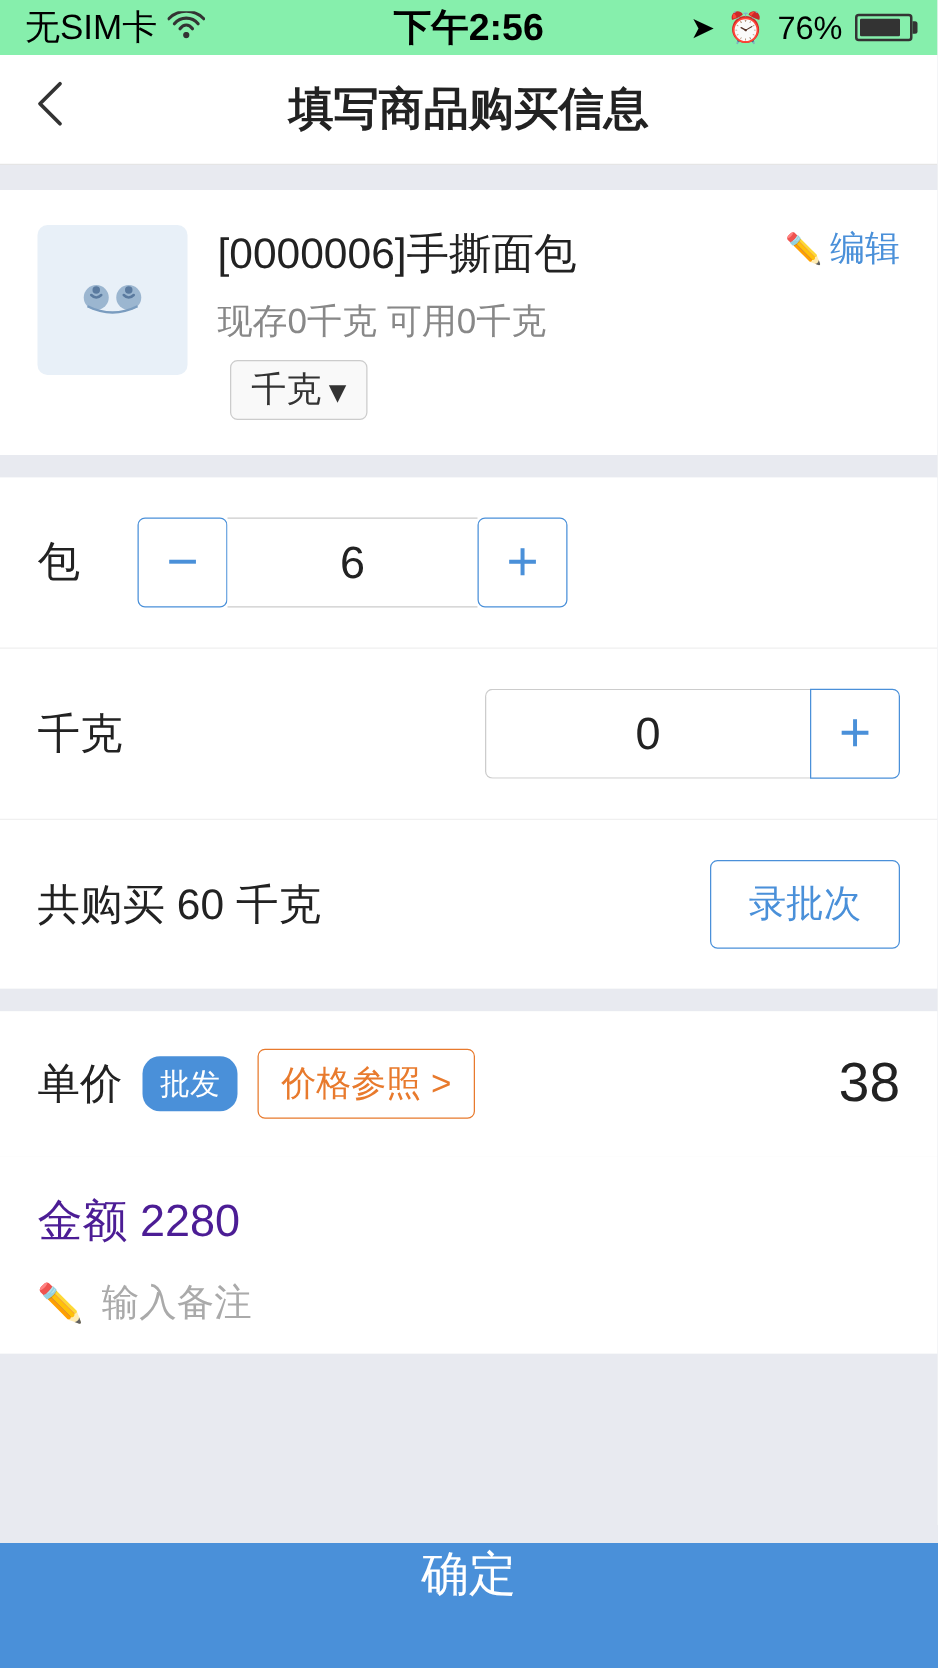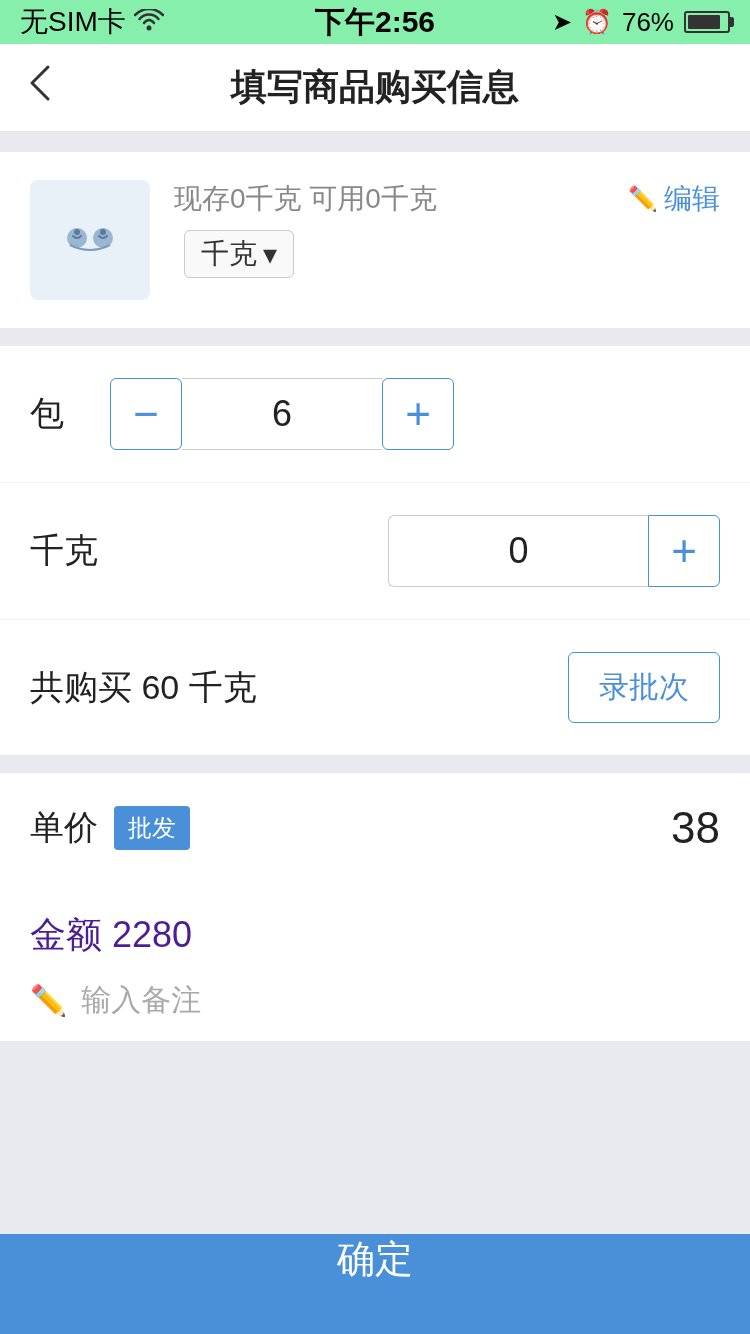--- a/index.html
+++ b/index.html
@@ -256,21 +256,21 @@
     .price-label {
       font-size: 34px;
       color: #222;
       margin-right: 16px;
     }
     .price-tag {
       background: #4a90d9;
       color: #fff;
       font-size: 24px;
       padding: 6px 14px;
-      border-radius: 4px;
+      border-radius: 14px;
       margin-right: 16px;
     }
     .price-ref {
       border: 1.5px solid #e87a2d;
       color: #e87a2d;
       font-size: 28px;
       padding: 8px 18px;
       border-radius: 6px;
       display: flex;
       align-items: center;
@@ -375,20 +375,21 @@
         <circle cx="22" cy="28" r="10" fill="#7a9cbf" opacity="0.7"></circle>
         <circle cx="48" cy="28" r="10" fill="#7a9cbf" opacity="0.7"></circle>
         <circle cx="22" cy="22" r="3" fill="#5a7a9f"></circle>
         <circle cx="48" cy="22" r="3" fill="#5a7a9f"></circle>
         <path d="M18 26 Q22 30 26 26" stroke="#5a7a9f" stroke-width="2" stroke-linecap="round" fill="none"></path>
         <path d="M44 26 Q48 30 52 26" stroke="#5a7a9f" stroke-width="2" stroke-linecap="round" fill="none"></path>
         <path d="M15 35 Q35 45 55 35" stroke="#7a9cbf" stroke-width="2" fill="none"></path>
       </svg>
     </div>
     <div class="product-info">
+      <div class="product-name">[0000006]手撕面包</div>
       <div class="product-stock">现存0千克  可用0千克</div>
       <div class="product-unit-row">
         <div class="unit-select">
           <span>千克</span>
           <span>▾</span>
         </div>
       </div>
     </div>
     <div class="edit-btn">
       <span style="font-size:24px;">✏️</span>
@@ -429,20 +430,23 @@
 <div class="total-row">
   <span class="total-label">共购买 60 千克</span>
   <button class="batch-btn">录批次</button>
 </div>
 
 <div class="section-divider"></div>
 
 <div class="price-section">
   <span class="price-label">单价</span>
   <span class="price-tag">批发</span>
+  <div class="price-ref">
+    <span>价格参照 &gt;</span>
+  </div>
   <span class="price-value">38</span>
 </div>
 
 <div class="amount-section">
   <div class="amount-label">金额 2280</div>
   <div class="remark-row">
     <span class="pencil-icon">✏️</span>
     <span>输入备注</span>
   </div>
 </div>

